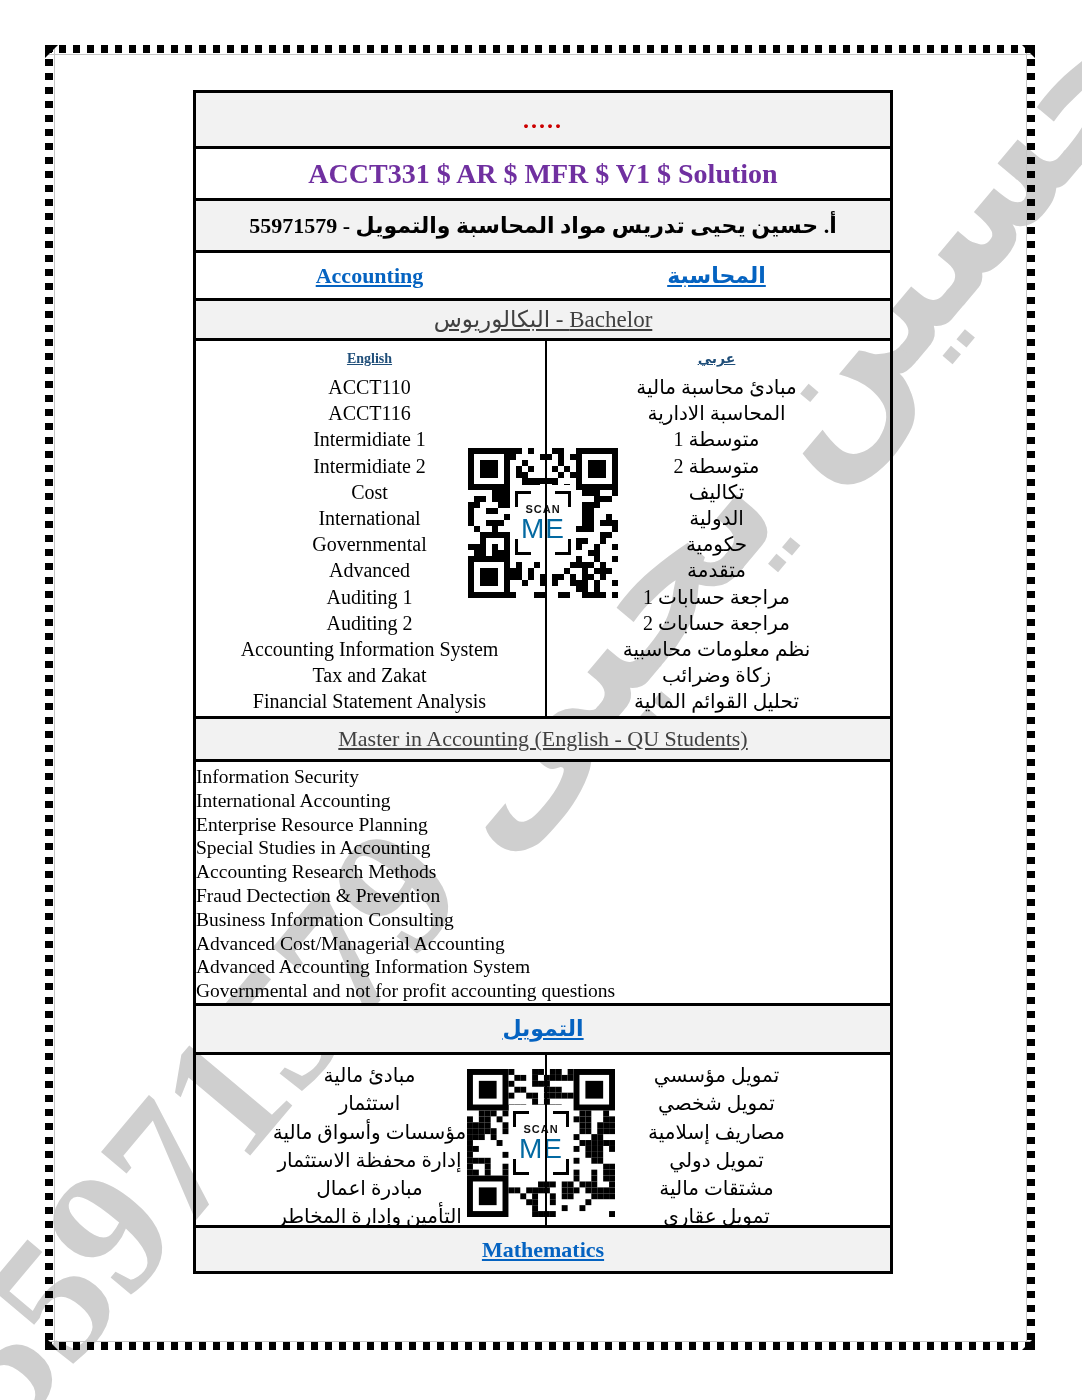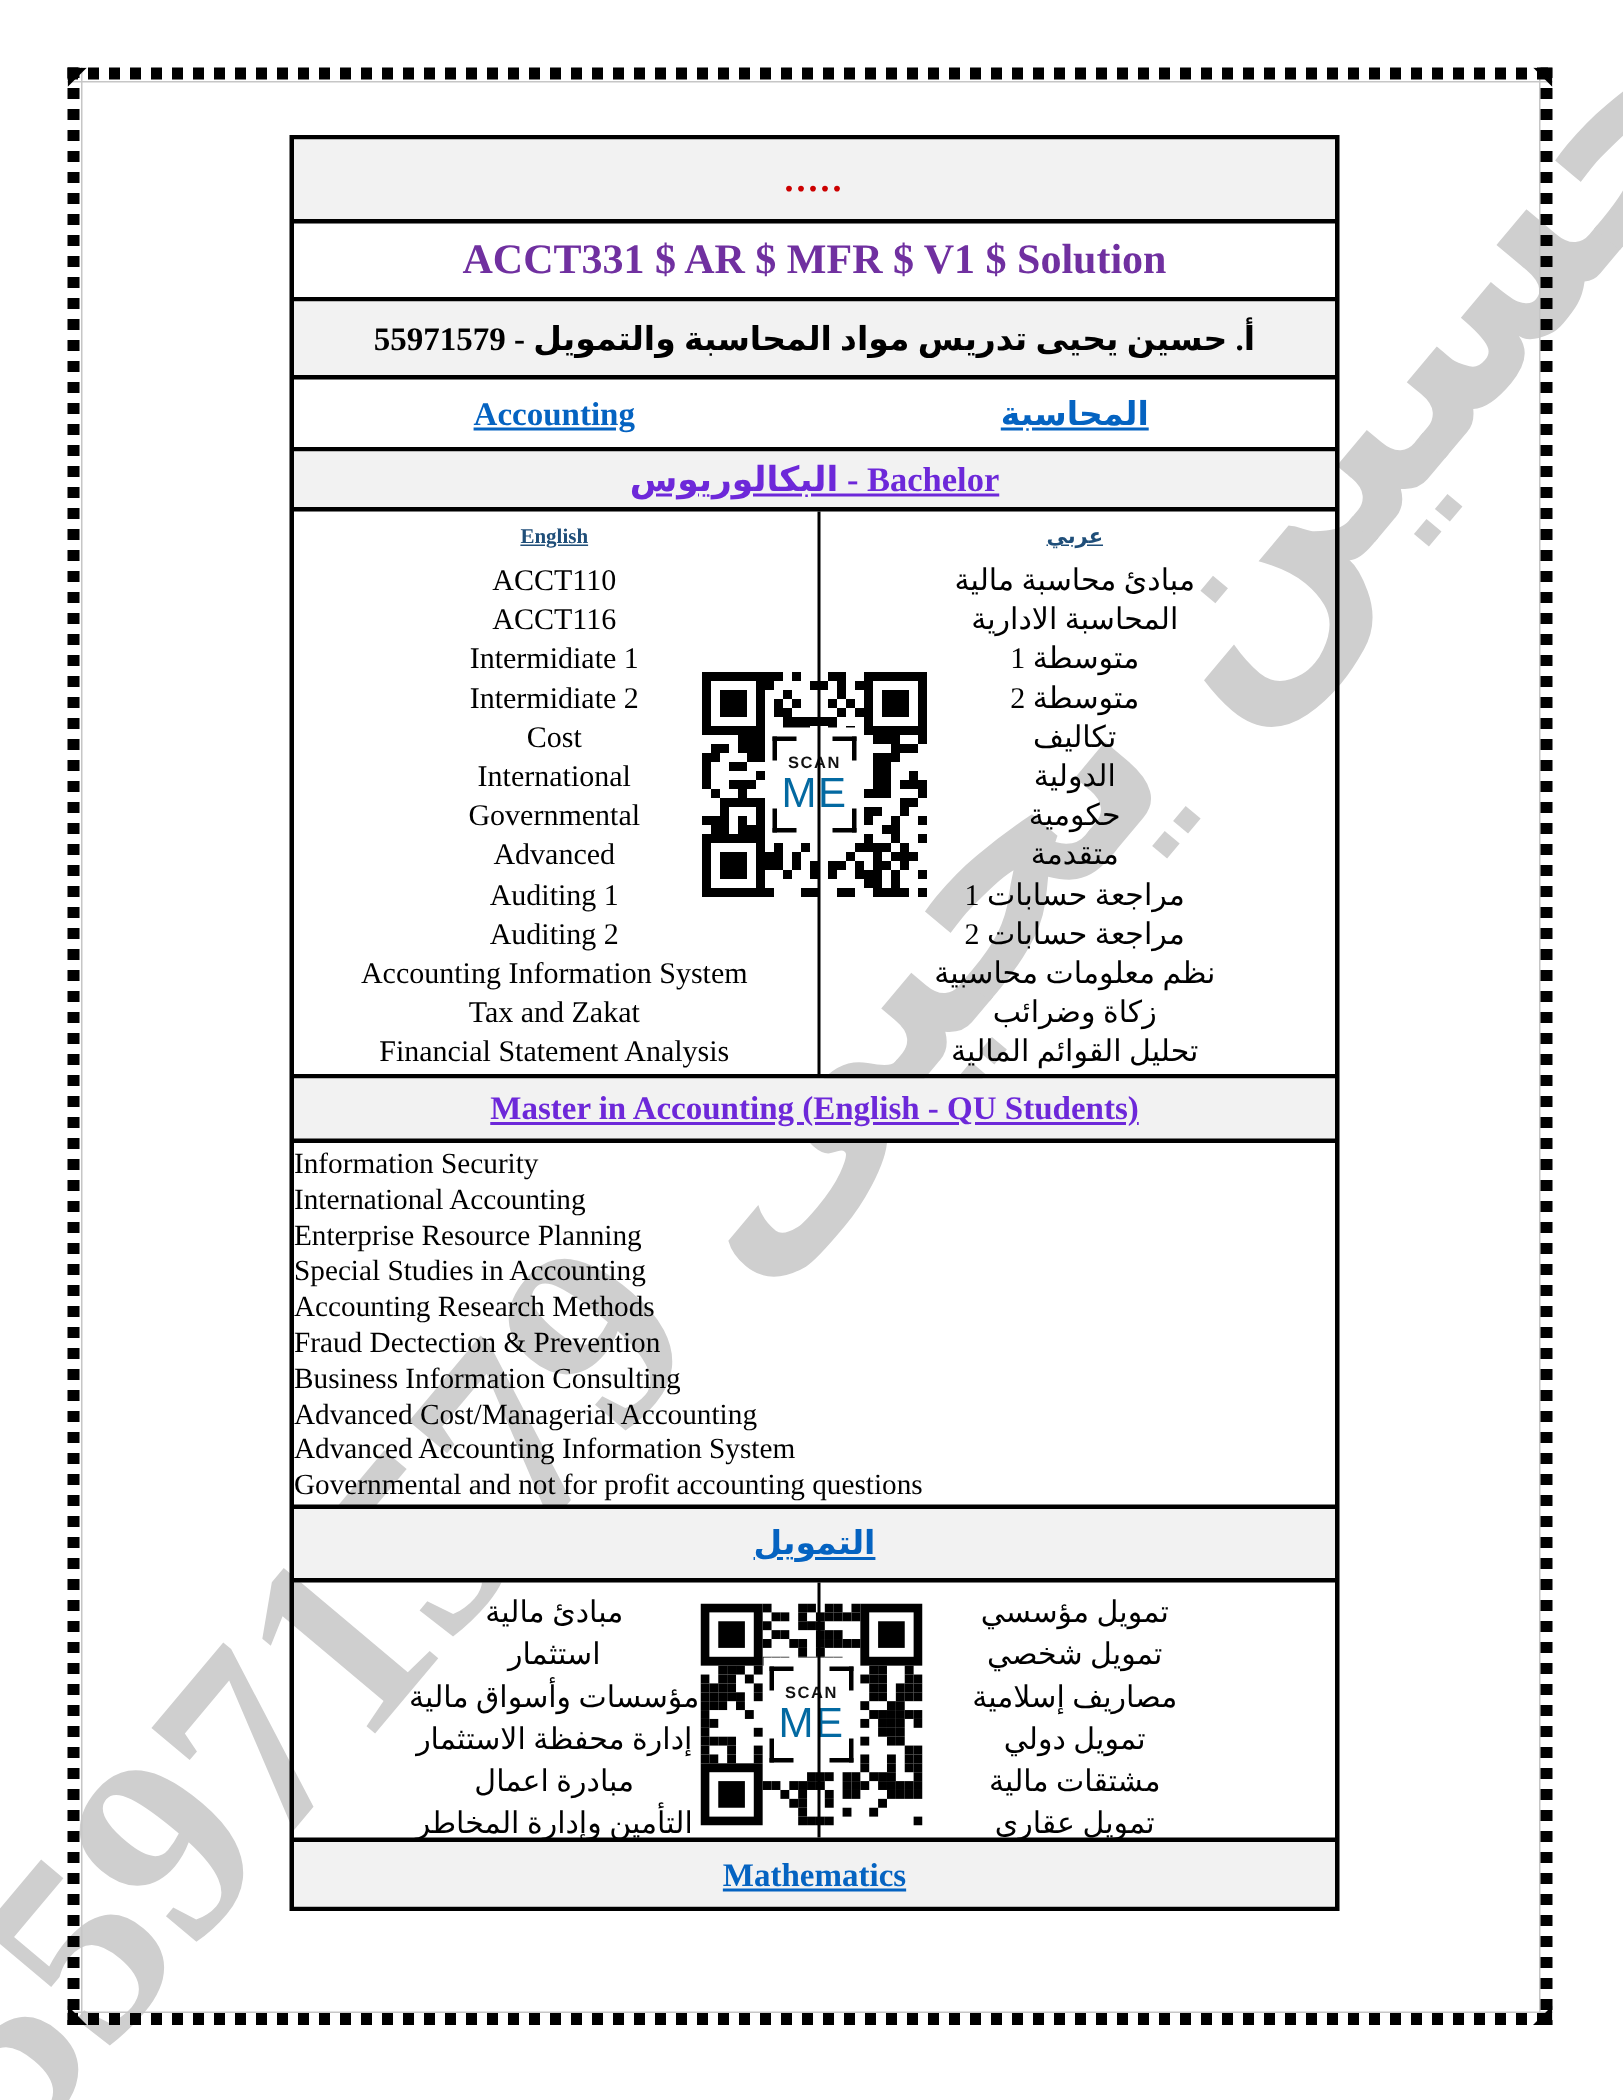--- a/index.html
+++ b/index.html
@@ -41,21 +41,21 @@
   .r-finance-h{height:49px;}
   .r-finance{height:173px;align-items:flex-start;}
   .r-math-h{height:43px;}
   .r-math{height:31px;}
   
   .dots-text{color:#CC0000;font-weight:bold;font-size:24px;letter-spacing:2px;line-height:20px;}
   .banner-text{color:#7030A0;font-weight:bold;font-size:28px;}
   .instructor-text{font-weight:bold;font-size:22px;direction:rtl;}
   .half{width:350px;display:flex;justify-content:center;align-items:center;}
   .link-blue{color:#0563C1;font-weight:bold;font-size:22px;text-decoration:underline;cursor:pointer;}
-  .red-header{color:#6d28d9;font-weight:bold;font-size:23px;text-decoration:underline;}
+  .red-header{color:#404040;font-weight:normal;font-size:23px;text-decoration:underline;}
   .col{width:350px;padding-top:3px;box-sizing:border-box;}
   .col-header{color:#1F4E79;font-weight:bold;font-size:14px;text-decoration:underline;height:30px;line-height:30px;}
   .list-item{font-size:20px;line-height:26.2px;}
   .master-item{font-size:19.5px;line-height:23.8px;}
   .fin-item{font-size:20px;line-height:28.3px;direction:rtl;}
   .divider{position:absolute;left:349px;top:0;bottom:0;width:2px;background:#000;z-index:4;}
   .math-cell{font-size:20px;line-height:28px;}
   
   .qr{position:absolute;z-index:3;}
   .qr svg{display:block;}

